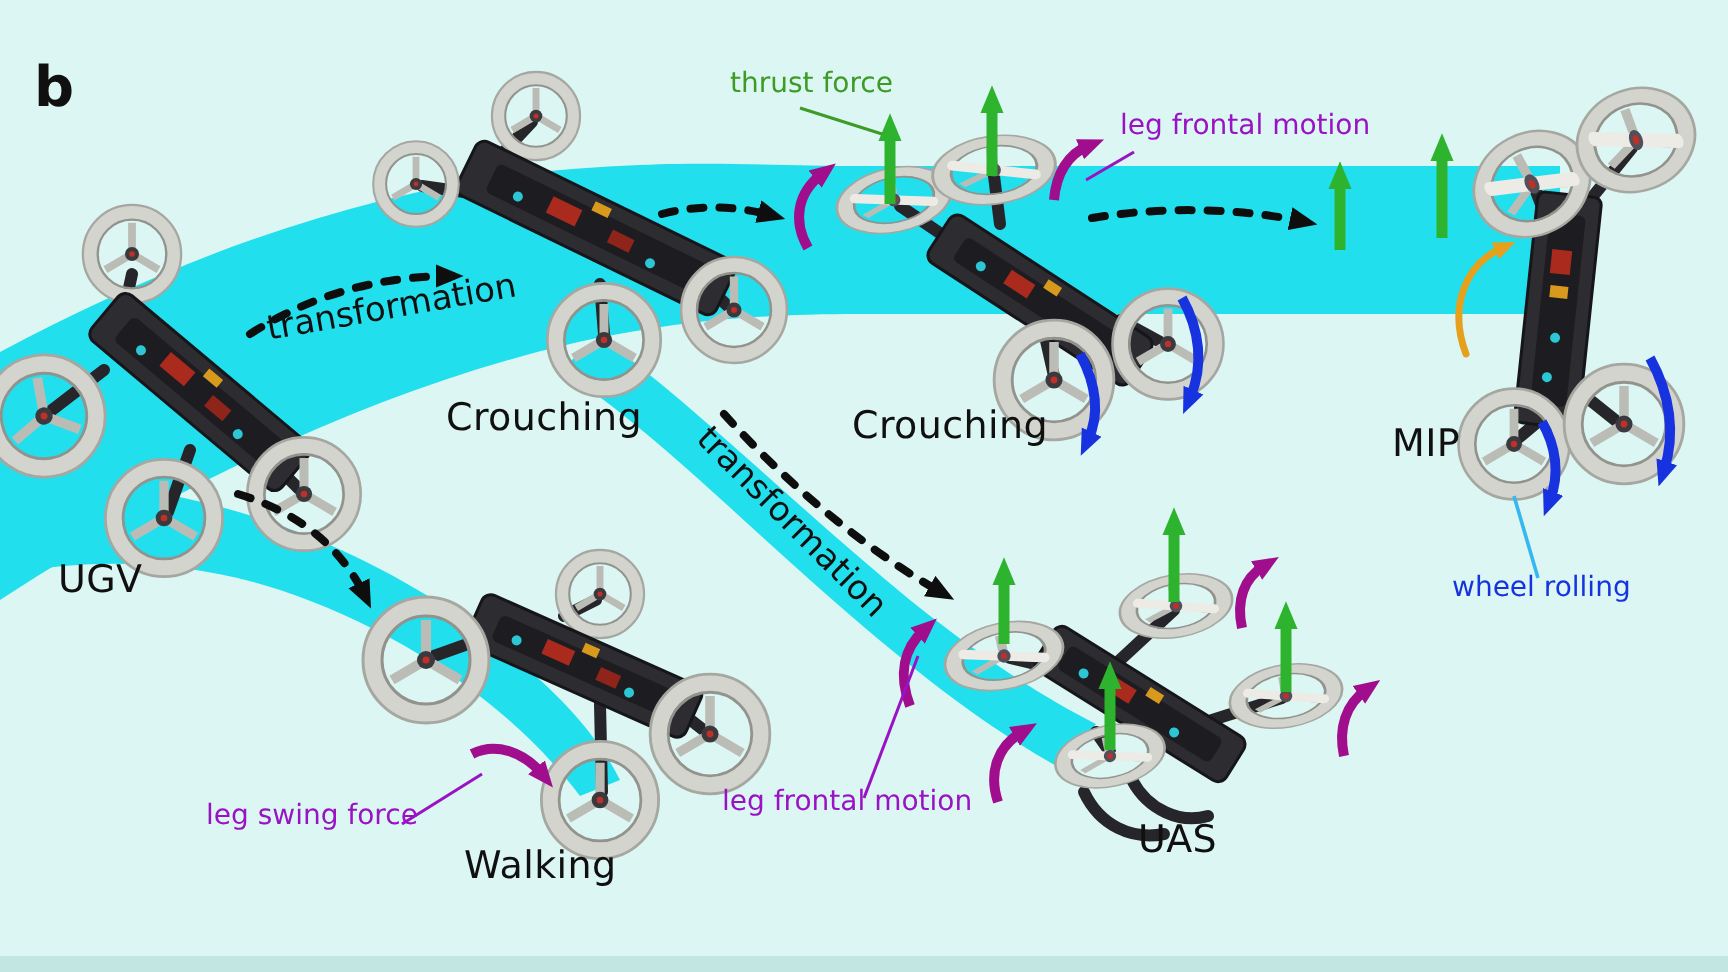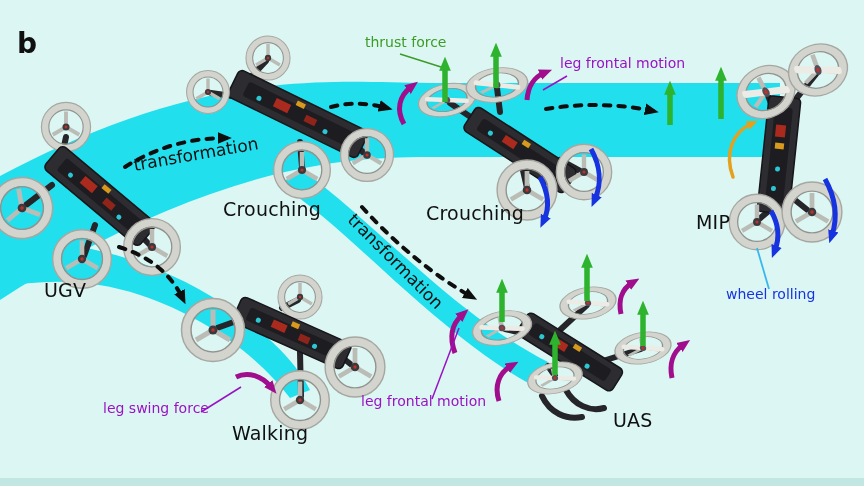--- a/index.html
+++ b/index.html
@@ -255,23 +255,23 @@
 <div class="lbl panel" style="left:17px;top:29px;">b</div>
 
 <div class="lbl ann green" style="left:365px;top:35px;">thrust force</div>
 <div class="lbl ann purple" style="left:560px;top:56px;">leg frontal motion</div>
 
 <div class="lbl trans rot-up" style="left:126px;top:146px;">transformation</div>
 <div class="lbl trans rot-dn" style="left:325px;top:253px;">transformation</div>
 
 <div class="lbl mode" style="left:223px;top:200px;">Crouching</div>
 <div class="lbl mode" style="left:426px;top:204px;">Crouching</div>
-<div class="lbl mode" style="left:44px;top:281px;text-align:center;">UGV</div>
+<div class="lbl mode" style="left:29px;top:281px;text-align:center;">UGV</div>
 <div class="lbl mode" style="left:232px;top:424px;">Walking</div>
-<div class="lbl mode" style="left:569px;top:411px;margin-left:44px;">UAS</div>
+<div class="lbl mode" style="left:569px;top:411px;">UAS</div>
 <div class="lbl mode" style="left:696px;top:213px;">MIP</div>
 
 <div class="lbl ann purple" style="left:103px;top:401px;">leg swing force</div>
 <div class="lbl ann purple" style="left:361px;top:394px;">leg frontal motion</div>
 <div class="lbl ann blue" style="left:726px;top:287px;">wheel rolling</div>
 
 <div class="strip"></div>
 </div>
 
 </body></html>

